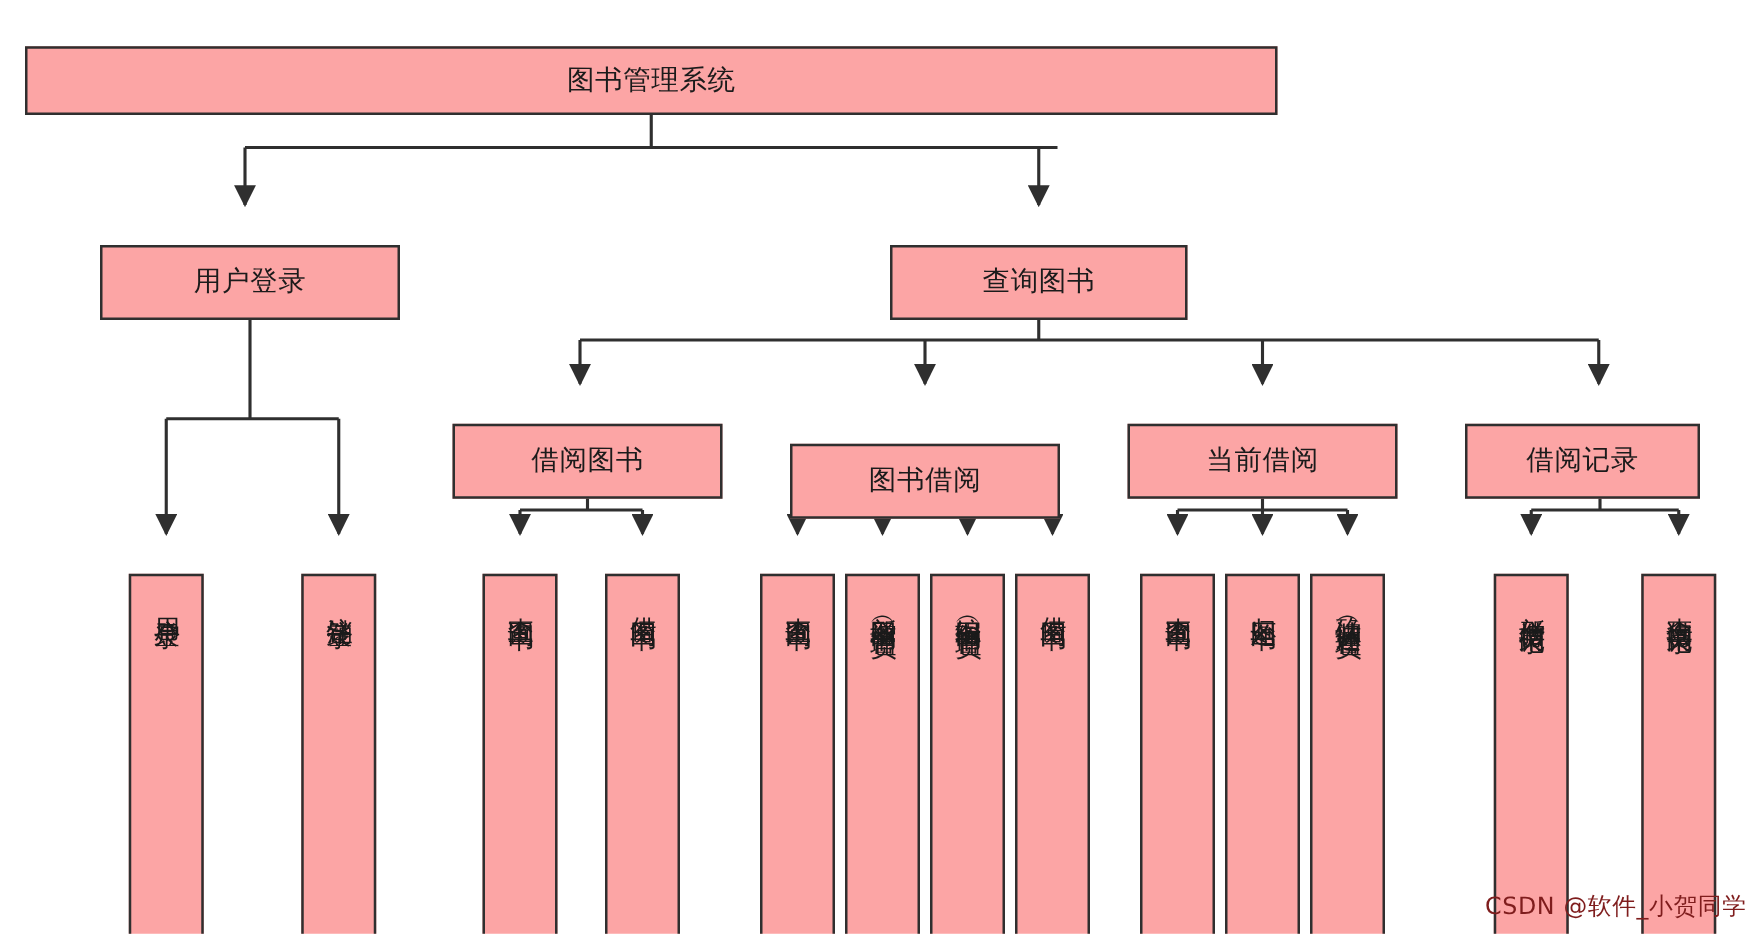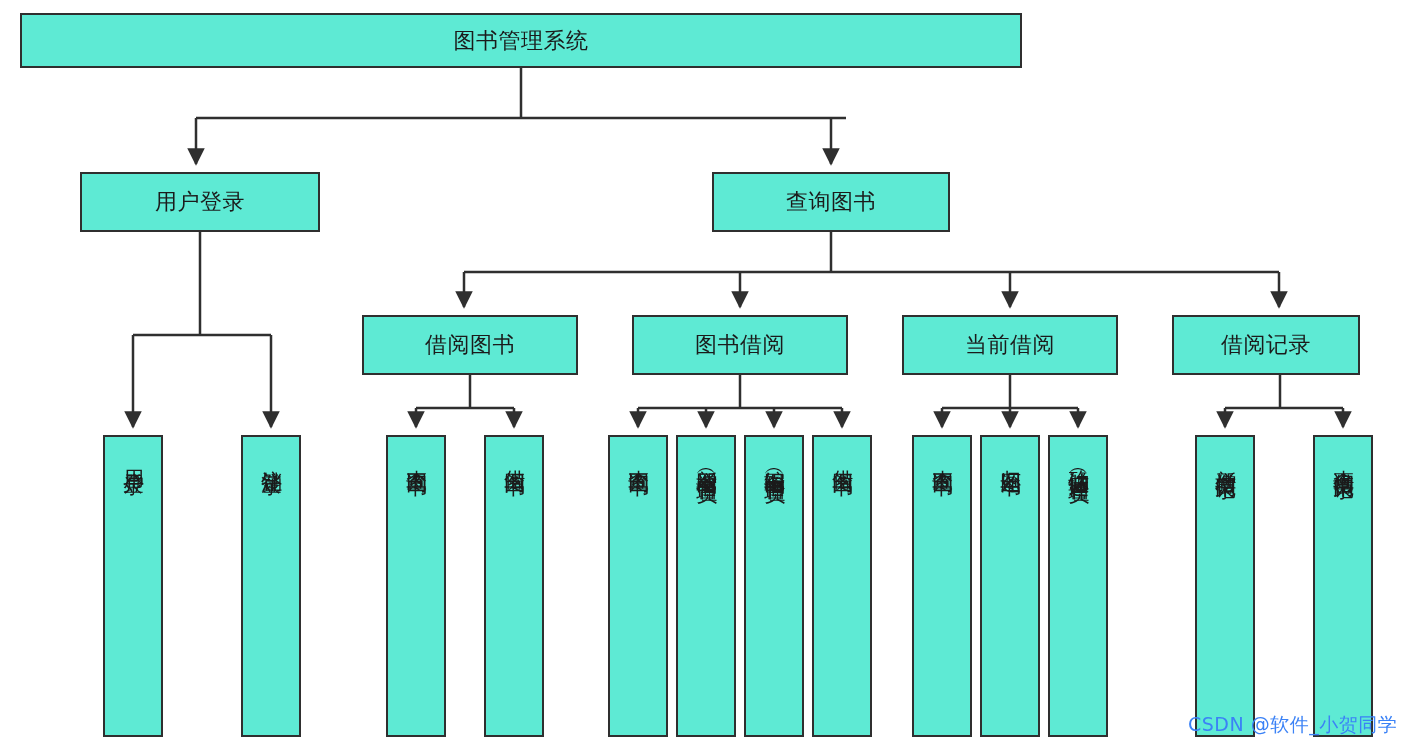--- a/index.html
+++ b/index.html
@@ -23,25 +23,26 @@
     position: absolute;
     top: 0;
     left: 0;
     width: 1405px;
     height: 747px;
   }
   .node {
     position: absolute;
     box-sizing: border-box;
     border: 2.5px solid #2f2f2f;
-    background: #5eead4;
+    background: #fca5a5;
     display: flex;
     align-items: center;
     justify-content: center;
     color: #1b1b1b;
+    margin-top: 24px;
   }
   .node-label {
     font-size: 22px;
     line-height: 1.15;
     letter-spacing: 0.5px;
     white-space: nowrap;
   }
   .node.leaf {
     align-items: flex-start;
     justify-content: center;
@@ -53,21 +54,21 @@
     font-size: 21px;
     line-height: 1.30;
     letter-spacing: 2px;
     white-space: nowrap;
   }
   .watermark {
     position: absolute;
     left: 1188px;
     top: 712px;
     font-size: 19px;
-    color: #3b82f6;
+    color: #7f1d1d;
     white-space: nowrap;
     letter-spacing: 0.5px;
   }
 </style>
 </head>
 <body>
 
 <div id="diagram-root">
 
   <svg class="edges" viewBox="0 0 1405 747" xmlns="http://www.w3.org/2000/svg">
@@ -129,21 +130,21 @@
   </div>
 
   <div class="node" style="left:712px; top:172px; width:238px; height:60px;">
     <span class="node-label">查询图书</span>
   </div>
 
   <div class="node" style="left:362px; top:315px; width:216px; height:60px;">
     <span class="node-label">借阅图书</span>
   </div>
 
-  <div class="node" style="left:632px; top:315px; width:216px; height:60px;">
+  <div class="node" style="left:632px; top:331px; width:216px; height:60px;">
     <span class="node-label">图书借阅</span>
   </div>
 
   <div class="node" style="left:902px; top:315px; width:216px; height:60px;text-align:center;">
     <span class="node-label">当前借阅</span>
   </div>
 
   <div class="node" style="left:1172px; top:315px; width:188px; height:60px;">
     <span class="node-label">借阅记录</span>
   </div>

